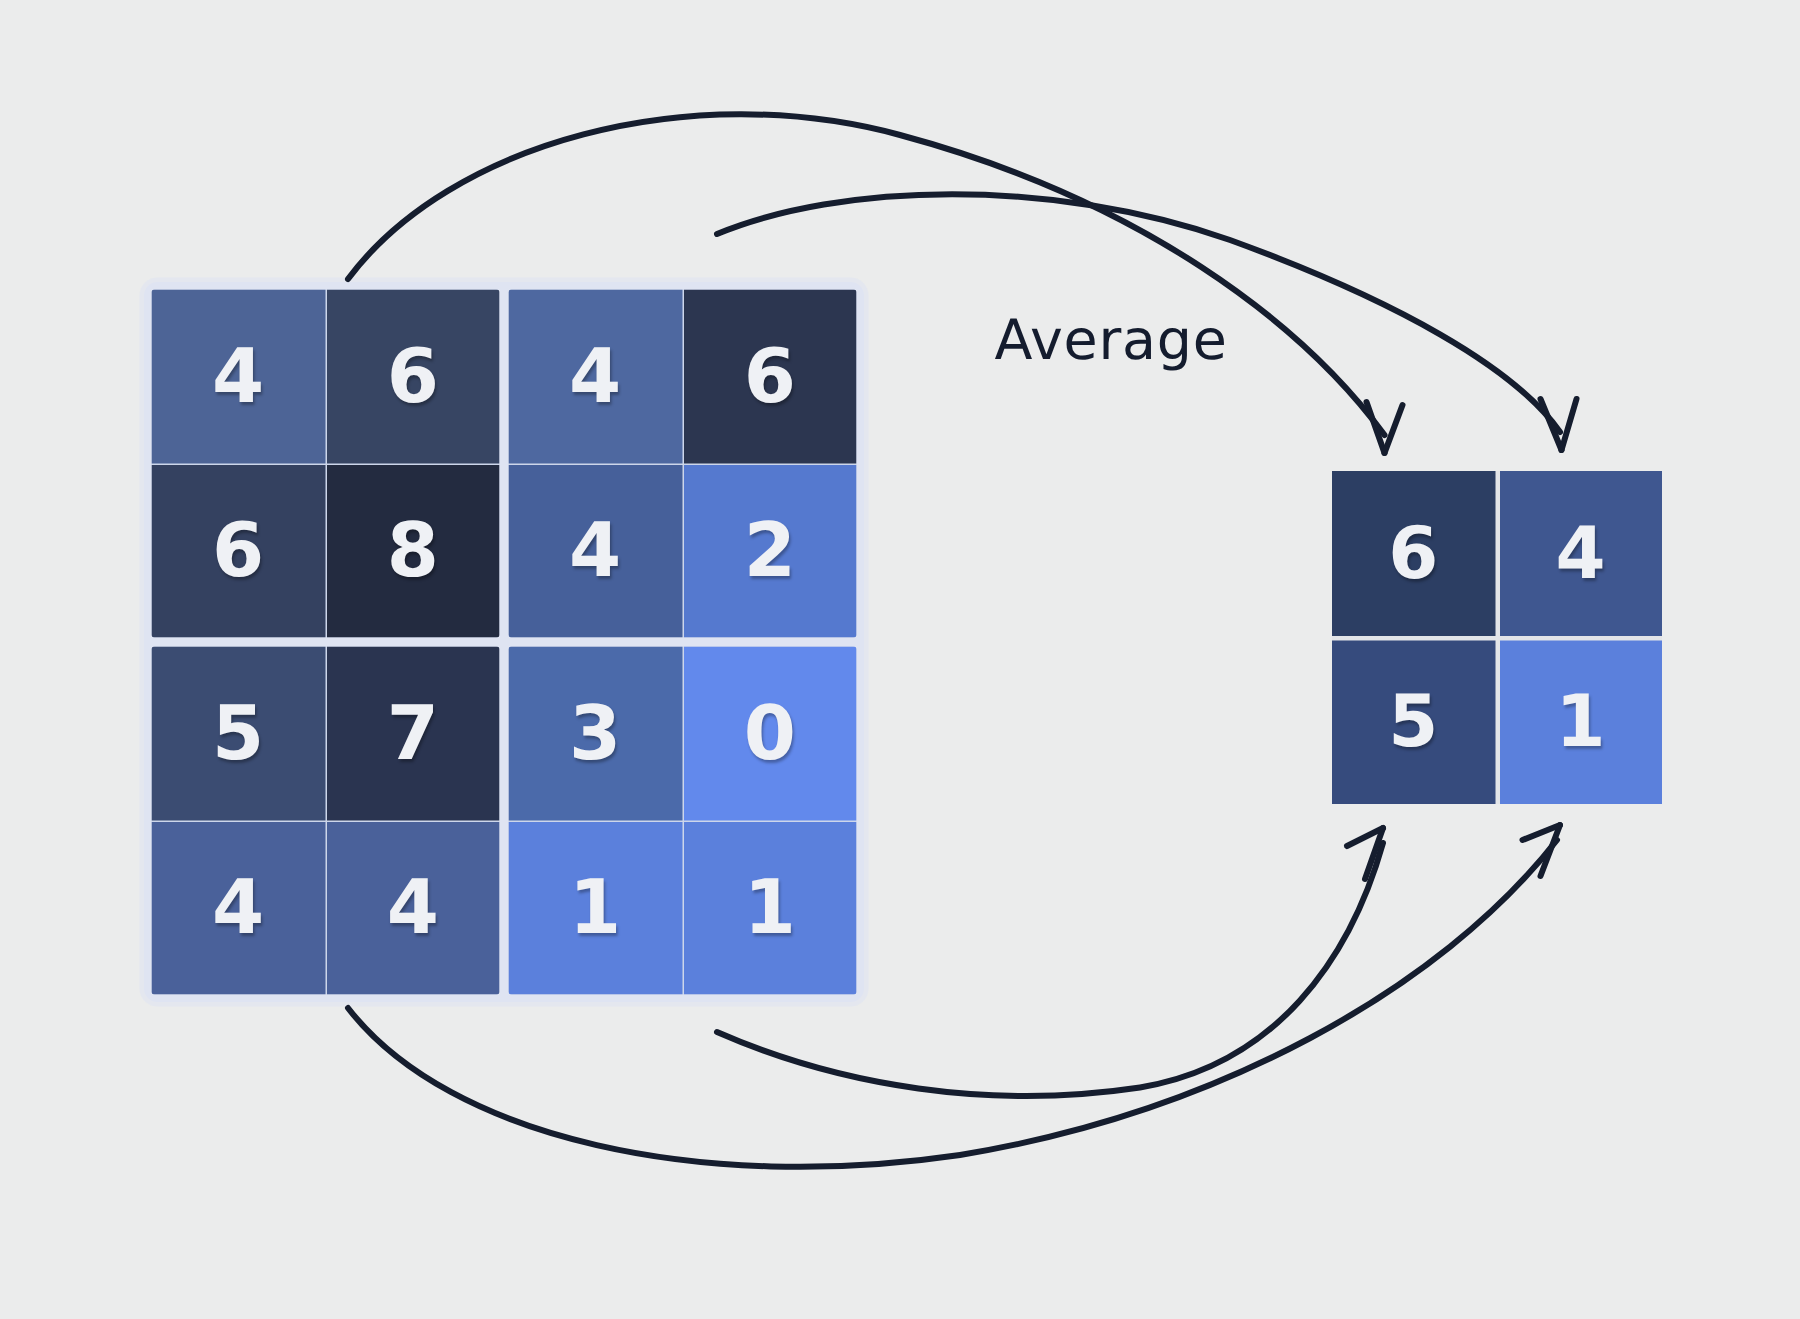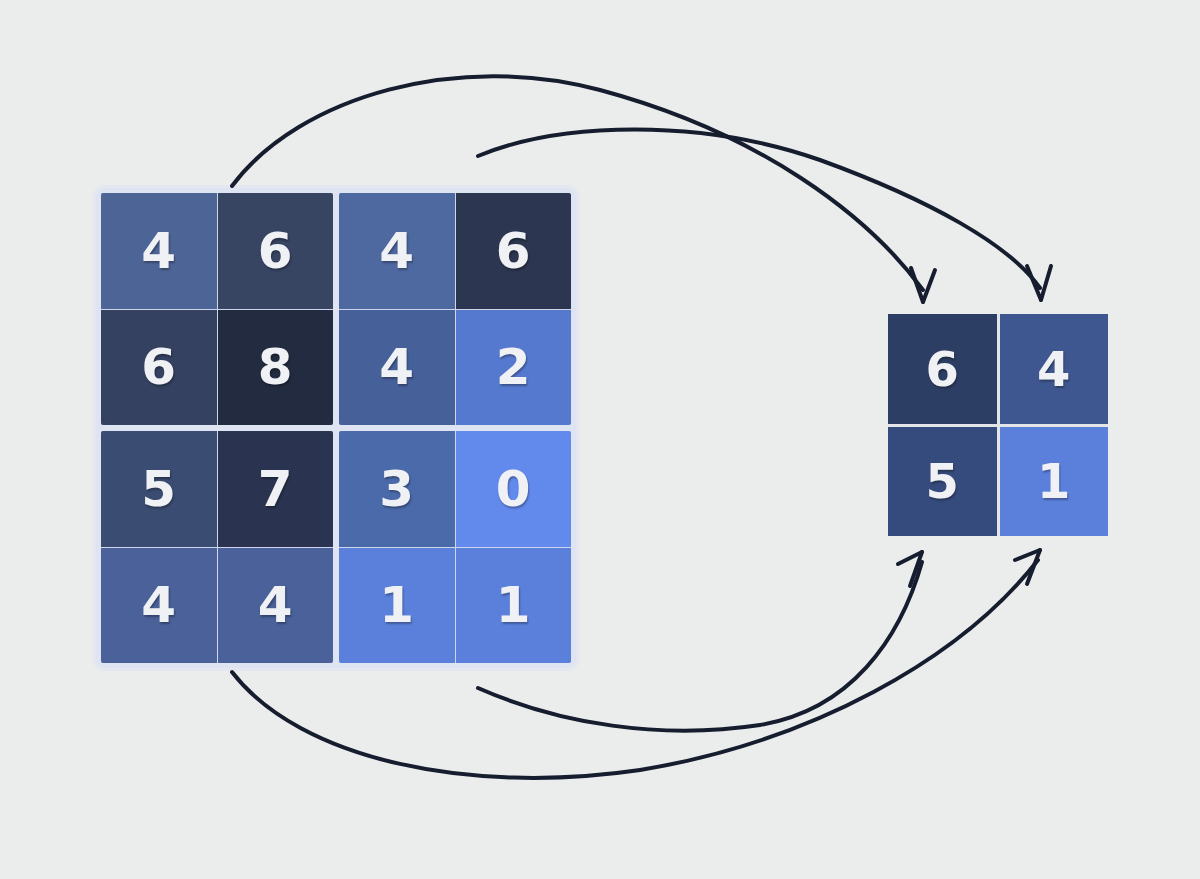--- a/index.html
+++ b/index.html
@@ -141,20 +141,21 @@
       <div class="quad">
         <div class="cell" style="background: rgb(75, 106, 170); color: rgb(239, 241, 245);">3</div>
         <div class="cell" style="background: rgb(98, 137, 236); color: rgb(239, 241, 245);">0</div>
         <div class="cell" style="background: rgb(91, 128, 220); color: rgb(239, 241, 245);">1</div>
         <div class="cell" style="background: rgb(91, 128, 220); color: rgb(239, 241, 245);">1</div>
       </div>
 
     </div>
   </div>
 
+  <div id="average-label">Average</div>
 
   <div id="output-grid">
     <div class="cell" style="background: rgb(44, 62, 99); color: rgb(239, 241, 245);">6</div>
     <div class="cell" style="background: rgb(63, 87, 144); color: rgb(239, 241, 245);">4</div>
     <div class="cell" style="background: rgb(54, 75, 125); color: rgb(239, 241, 245);">5</div>
     <div class="cell" style="background: rgb(91, 128, 220); color: rgb(239, 241, 245);">1</div>
   </div>
 
   <svg id="arrows" viewBox="0 0 1200 879">
       <path d="M 232 186 C 300 95, 460 52, 600 90 C 760 133, 868 215, 923 290" fill="none" stroke="#151d2e" stroke-width="4" stroke-linecap="round"></path>

